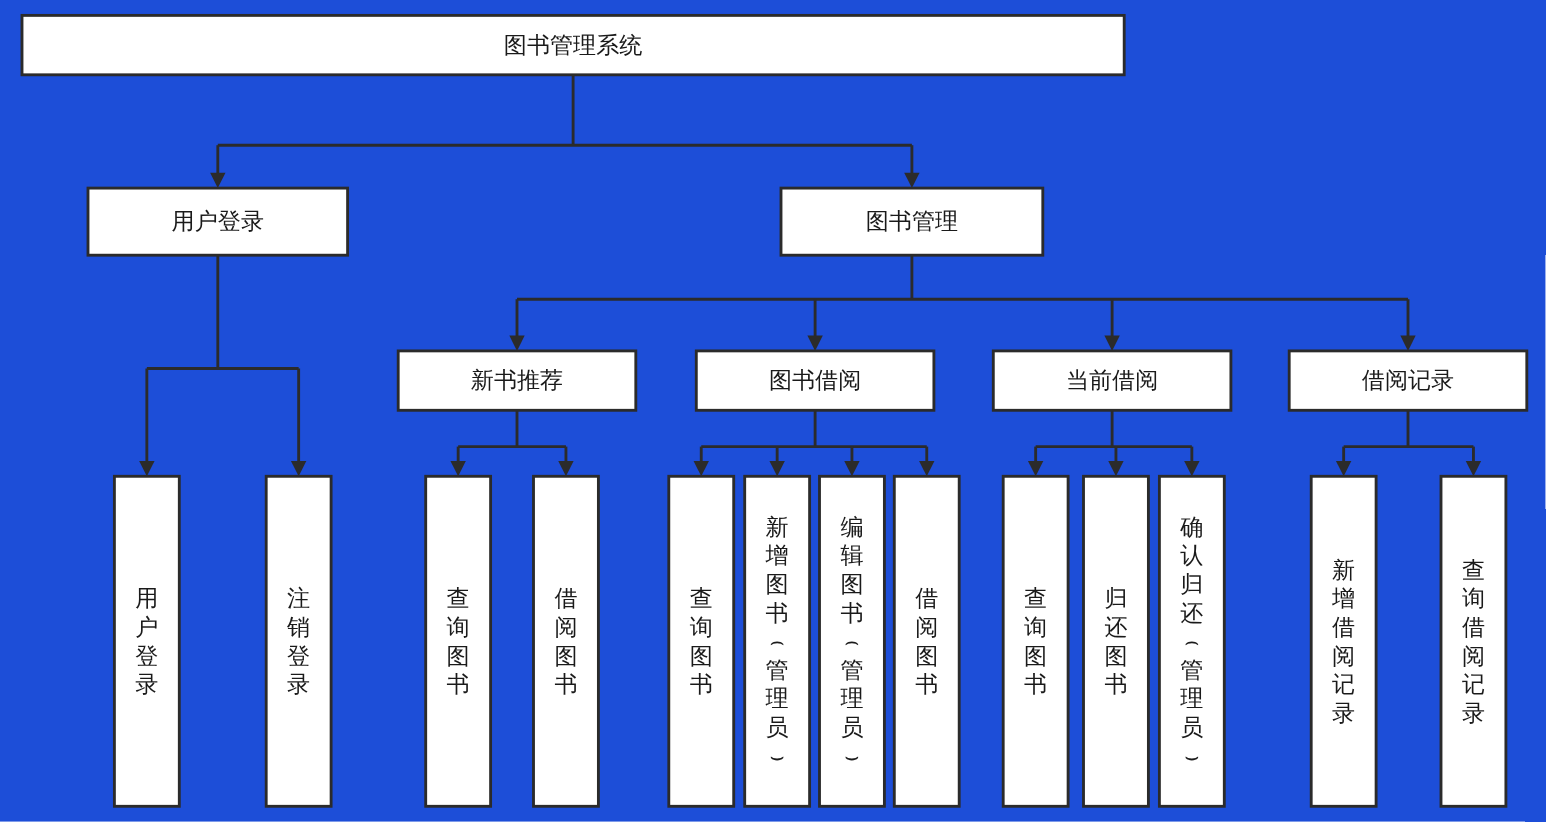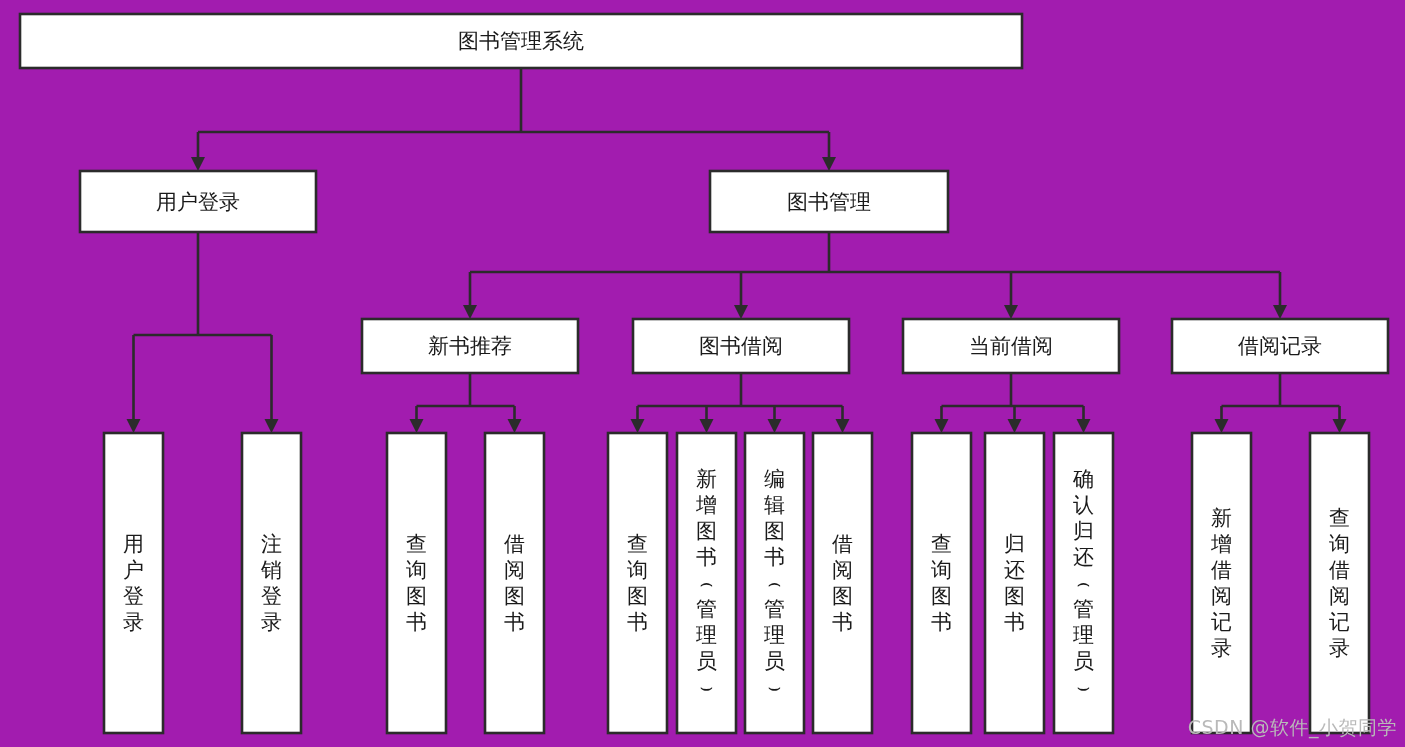--- a/index.html
+++ b/index.html
@@ -11,21 +11,21 @@
   body {
     width: 1405px;
     height: 747px;
     overflow: hidden;
     font-family: "DejaVu Sans", "Liberation Sans", sans-serif;
   }
   #diagram-root {
     position: relative;
     width: 1405px;
     height: 747px;
-    background: #a21caf;
+    background: #1d4ed8;
   }
   svg.diagram-canvas {
     position: absolute;
     left: 0;
     top: 0;
     width: 1405px;
     height: 747px;
     display: block;
   }
   .node-box {
@@ -217,14 +217,13 @@
         <g>
           <rect x="1192" y="433" width="59" height="300" class="node-box"></rect>
           <text x="1221.5" y="525.28" class="node-label-v"><tspan x="1221.5" dy="0">新</tspan><tspan x="1221.5" dy="26">增</tspan><tspan x="1221.5" dy="26">借</tspan><tspan x="1221.5" dy="26">阅</tspan><tspan x="1221.5" dy="26">记</tspan><tspan x="1221.5" dy="26">录</tspan></text>
         </g>
         <g>
           <rect x="1310" y="433" width="59" height="300" class="node-box"></rect>
           <text x="1339.5" y="525.28" class="node-label-v"><tspan x="1339.5" dy="0">查</tspan><tspan x="1339.5" dy="26">询</tspan><tspan x="1339.5" dy="26">借</tspan><tspan x="1339.5" dy="26">阅</tspan><tspan x="1339.5" dy="26">记</tspan><tspan x="1339.5" dy="26">录</tspan></text>
         </g>
       </g>
   </svg>
-  <div class="watermark-text">CSDN @软件_小贺同学</div>
 </div>
 
 </body></html>

